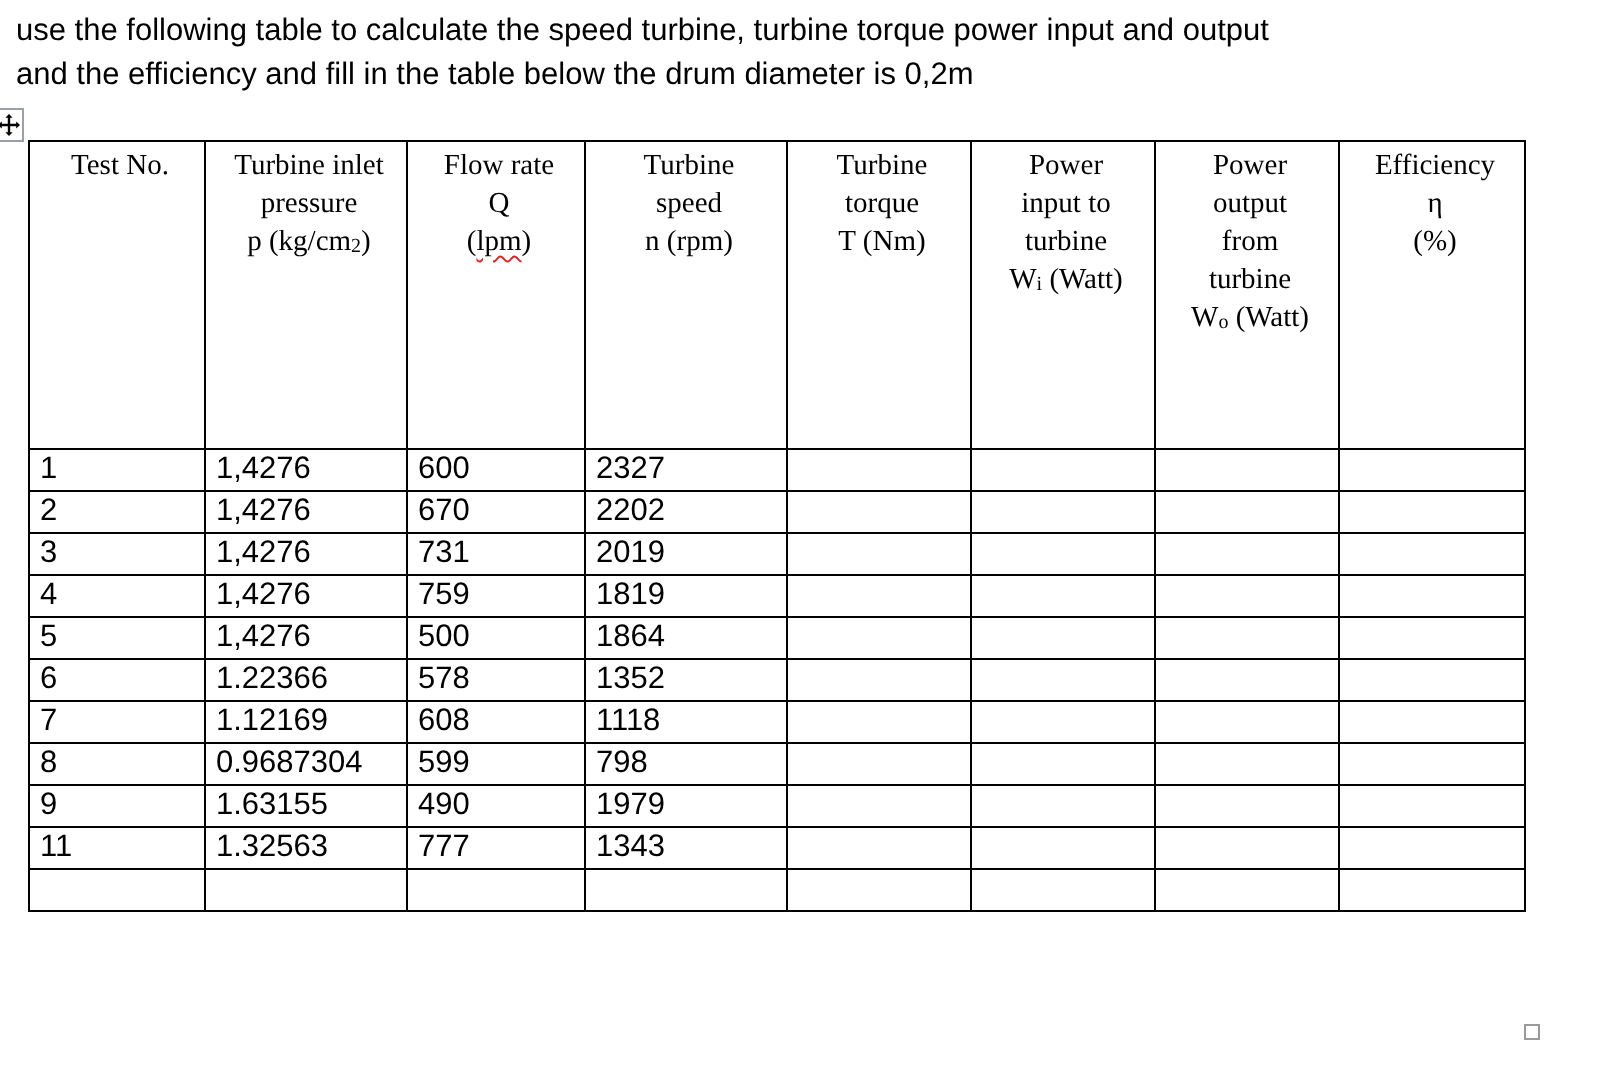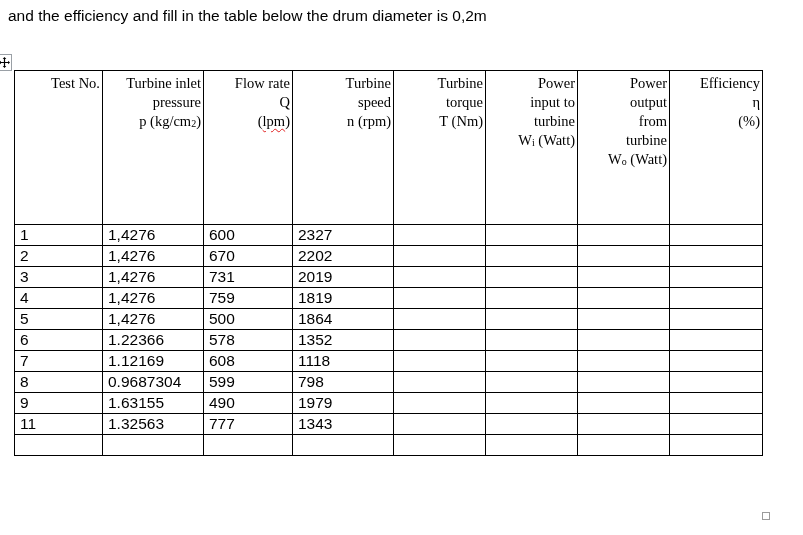--- a/index.html
+++ b/index.html
@@ -25,21 +25,21 @@
   }
   table.dt {
     position:absolute; left:14px; top:70px;
     width:748px;
     border-collapse:collapse;
     table-layout:fixed;
   }
   .dt th, .dt td { border:1px solid #000000; overflow:hidden; }
   .dt th {
     height:154px;
-    vertical-align:top; text-align:right;
+    vertical-align:top; text-align:center;
     font-family:"Liberation Serif", serif;
     font-weight:normal;
     font-size:14.5px; line-height:19px;
     padding:3px 2px 0 5px;
   }
   .dt td {
     height:21px;
     font-size:15.5px;
     vertical-align:middle;
     padding:0 2px 0 5px;
@@ -57,20 +57,21 @@
     position:absolute; left:762px; top:512px;
     width:8px; height:8px;
     border:1px solid #9b9b9b;
     background:#ffffff;
   }
 </style>
 </head>
 <body>
 
 <div class="intro">
+  <div>use the following table to calculate the speed turbine, turbine torque power input and output</div>
   <div>and the efficiency and fill in the table below the drum diameter is 0,2m</div>
 </div>
 
 <div class="move-handle">
   <svg width="11" height="11" viewBox="0 0 11 11" aria-hidden="true">
     <path d="M5.5 0 L7.3 1.9 H6.1 V4.9 H9.1 V3.7 L11 5.5 L9.1 7.3 V6.1 H6.1 V9.1 H7.3 L5.5 11 L3.7 9.1 H4.9 V6.1 H1.9 V7.3 L0 5.5 L1.9 3.7 V4.9 H4.9 V1.9 H3.7 Z" fill="#000000"></path>
   </svg>
 </div>
 
 <table class="dt">

